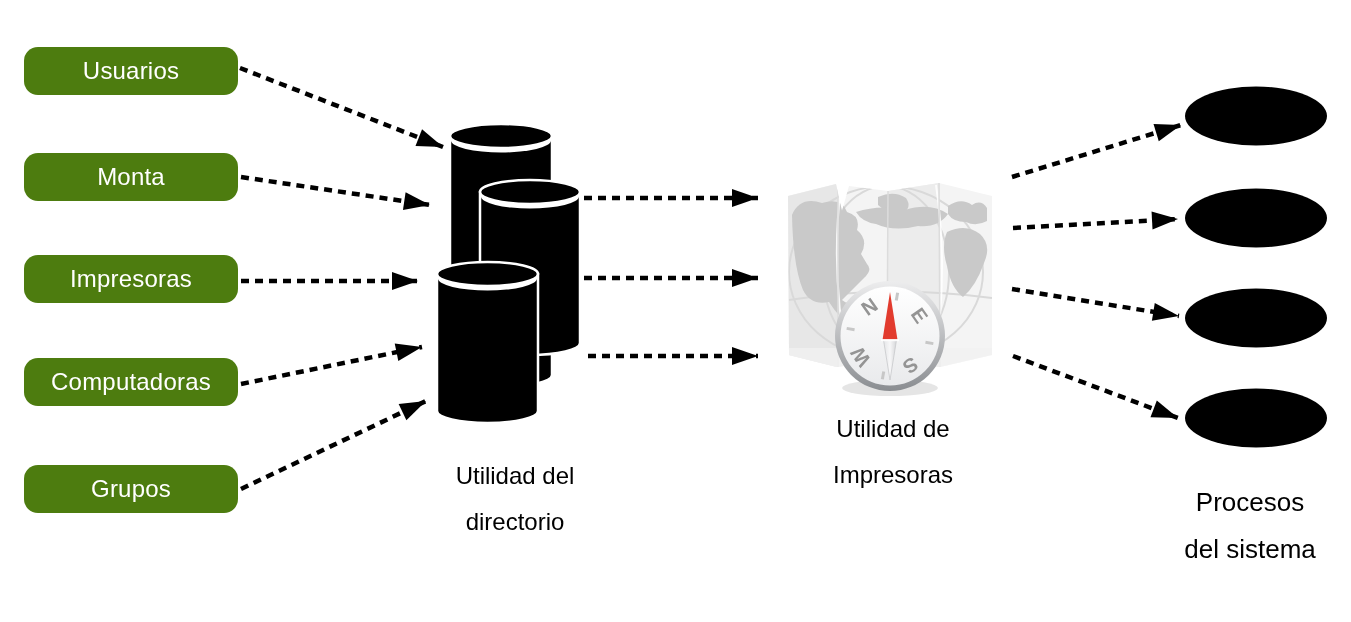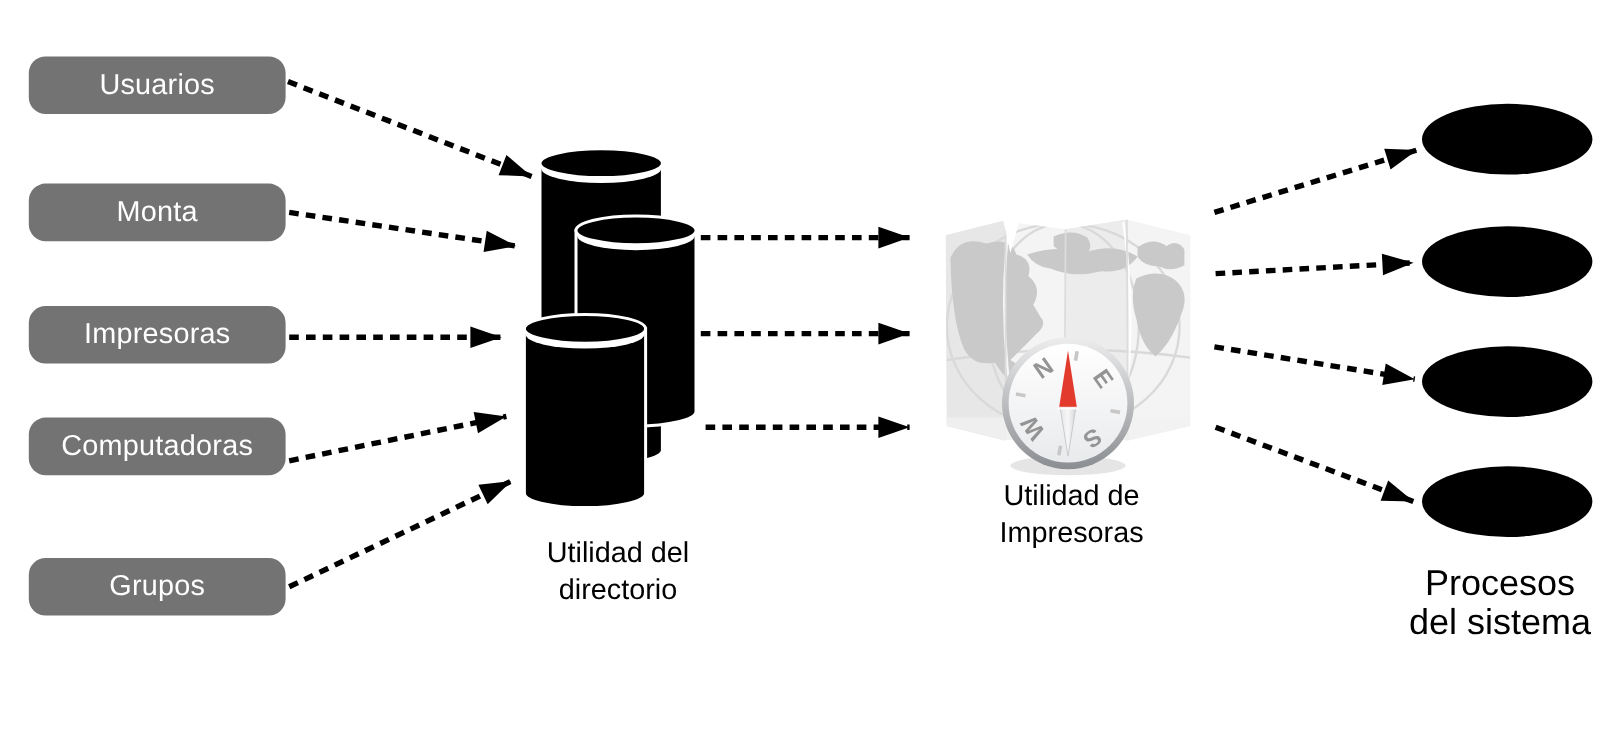--- a/index.html
+++ b/index.html
@@ -10,38 +10,38 @@
     background: #ffffff;
     font-family: "Liberation Sans", sans-serif;
     overflow: hidden;
   }
   .layer { position: absolute; left: 0; top: 0; }
   .node {
     position: absolute;
     left: 24px;
     width: 214px;
     height: 48px;
-    background: #737373;
+    background: #4d7c0f;
     color: #ffffff;
     border-radius: 14px;
     display: flex;
     align-items: center;
     justify-content: center;
     font-size: 24px;
     letter-spacing: 0.2px;
   }
   .caption {
     position: absolute;
     text-align: center;
     color: #000000;
     font-size: 24px;
     line-height: 31px;
   }
-  .caption span { display: block; }
-  .caption.procesos { font-size: 30px; line-height: 32px; }
+  .caption span { display: block; margin-top: 15px; }
+  .caption.procesos { font-size: 26px; line-height: 32px; }
   svg text.dial {
     font-family: "Liberation Sans", sans-serif;
     font-size: 20px;
     font-weight: 600;
     fill: #949494;
   }
 </style>
 </head>
 <body>
 
@@ -182,21 +182,21 @@
 
   <div class="node" style="top:47px">
     <span>Usuarios</span>
   </div>
   <div class="node" style="top:153px">
     <span>Monta</span>
   </div>
   <div class="node" style="top:255px">
     <span>Impresoras</span>
   </div>
-  <div class="node" style="top:348px">
+  <div class="node" style="top:358px">
     <span>Computadoras</span>
   </div>
   <div class="node" style="top:465px">
     <span>Grupos</span>
   </div>
 
   <div class="caption" style="left:405px; top:445px; width:220px">
     <span>Utilidad del</span>
     <span>directorio</span>
   </div>

